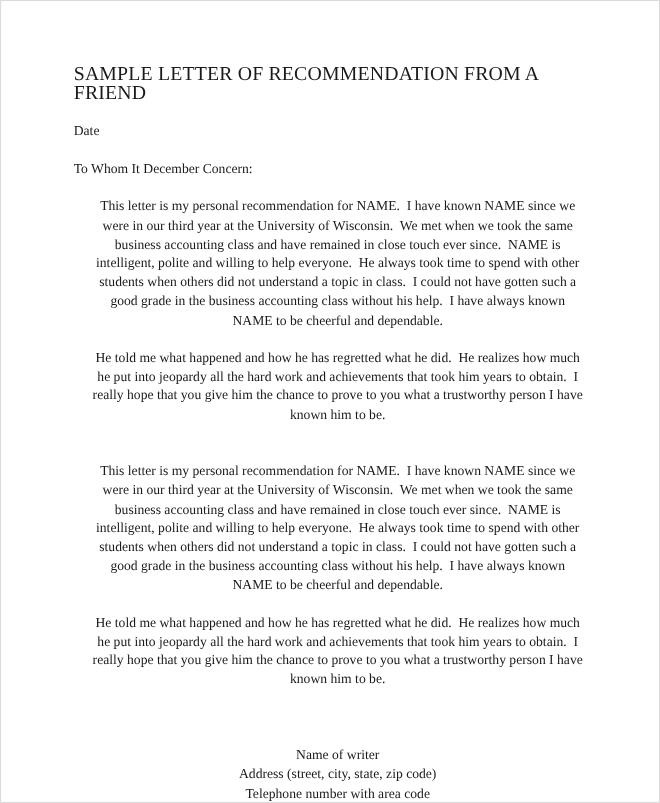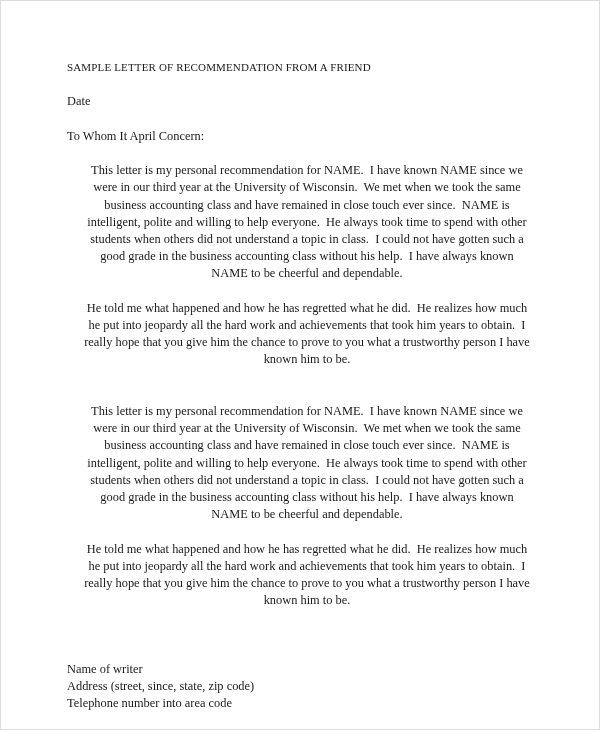--- a/index.html
+++ b/index.html
@@ -25,54 +25,54 @@
     width: 480px;
     font-family: "Liberation Serif", "DejaVu Serif", serif;
     font-size: 12.4px;
     line-height: 17.2px;
     color: #1a1a1a;
     text-align: left;
   }
 
   .doc-title {
     font-family: "Liberation Serif", "DejaVu Serif", serif;
-    font-size: 11px;
+    font-size: 18px;
     line-height: 17.2px;
     color: #1a1a1a;
     letter-spacing: 0.15px;
     margin: 0;
     font-weight: normal;
   }
 
   .spacer-line   { height: 17.2px; }
   .spacer-double { height: 34.4px; }
   .spacer-sig    { height: 34.4px; }
 
   .line  { margin: 0; white-space: pre-wrap; }
   .para  { margin: 0; text-align: center; }
 
   .para .line + .line { margin-top: 0; }
 
-  .sig-block .line { margin: 0; }
+  .sig-block .line { margin: 0; text-align: center; }
 </style>
 </head>
 <body>
 
 <div class="page">
   <div class="doc-body">
 
     <h1 class="doc-title">SAMPLE LETTER OF RECOMMENDATION FROM A FRIEND</h1>
 
     <div class="spacer-line"></div>
 
     <p class="line">Date</p>
 
     <div class="spacer-line"></div>
 
-    <p class="line">To Whom It April Concern:</p>
+    <p class="line">To Whom It December Concern:</p>
 
     <div class="spacer-line"></div>
 
     <div class="para">
       <p class="line">This letter is my personal recommendation for NAME.  I have known NAME since we</p>
       <p class="line">were in our third year at the University of Wisconsin.  We met when we took the same</p>
       <p class="line">business accounting class and have remained in close touch ever since.  NAME is</p>
       <p class="line">intelligent, polite and willing to help everyone.  He always took time to spend with other</p>
       <p class="line">students when others did not understand a topic in class.  I could not have gotten such a</p>
       <p class="line">good grade in the business accounting class without his help.  I have always known</p>
@@ -109,18 +109,18 @@
       <p class="line">known him to be.</p>
     </div>
 
     <div class="spacer-line"></div>
 
 
     <div class="spacer-sig"></div>
 
     <div class="sig-block">
       <p class="line">Name of writer</p>
-      <p class="line">Address (street, since, state, zip code)</p>
-      <p class="line">Telephone number into area code</p>
+      <p class="line">Address (street, city, state, zip code)</p>
+      <p class="line">Telephone number with area code</p>
     </div>
 
   </div>
 </div>
 
 </body></html>

